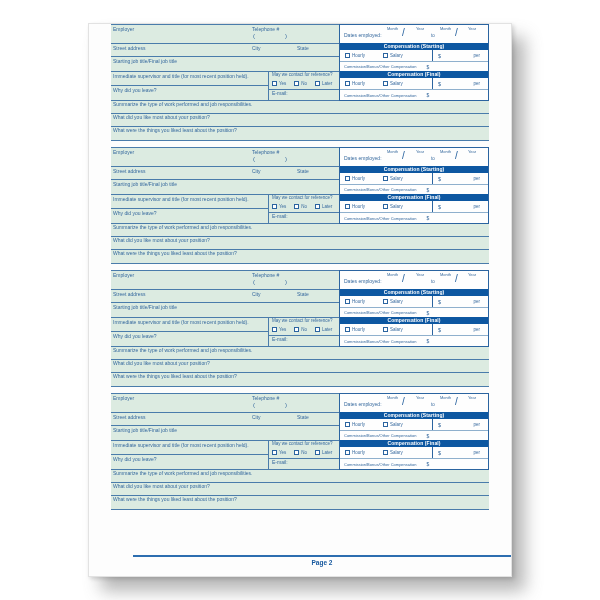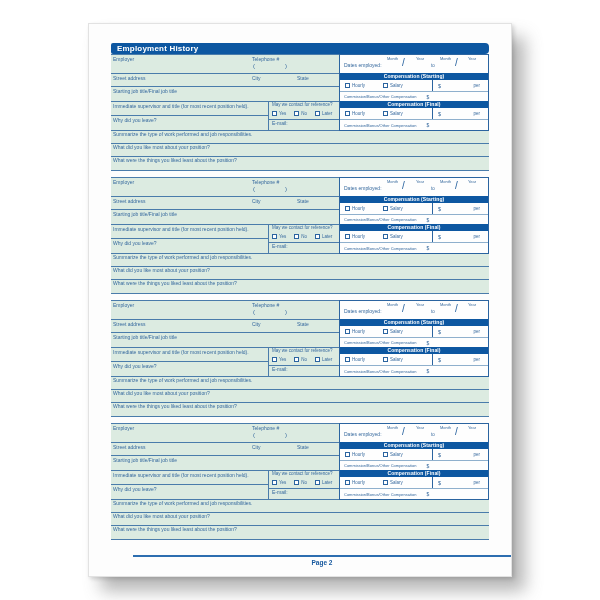--- a/index.html
+++ b/index.html
@@ -62,23 +62,20 @@
   .footer-text { margin-top:2px; font-size:6.5px; font-weight:bold; color:var(--footer-blue,#16589e); }
 
   .cb-row { position:absolute; left:3px; top:9px; display:flex; align-items:center; }
 </style>
 </head>
 <body>
 
 <div class="paper">
   <div class="content">
 
-    <div class="title-bar">
-      <span>Employment History</span>
-    </div>
 
     <div id="blocks">
   <div class="block">
     <div class="block-main">
 
       <div class="left-col">
 
         <div class="lrow r1">
           <div class="fld" style="left:0;width:140px;">
             <span class="lbl" style="left:2px;top:2px;">Employer</span>

